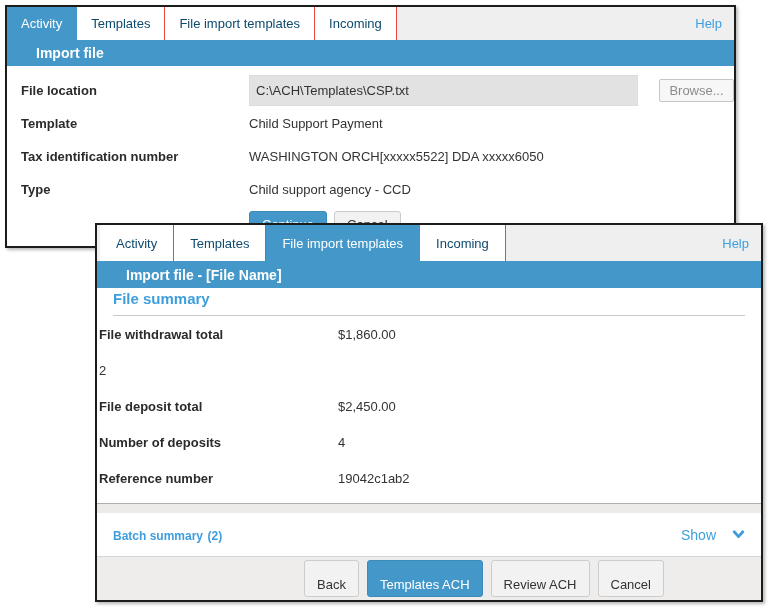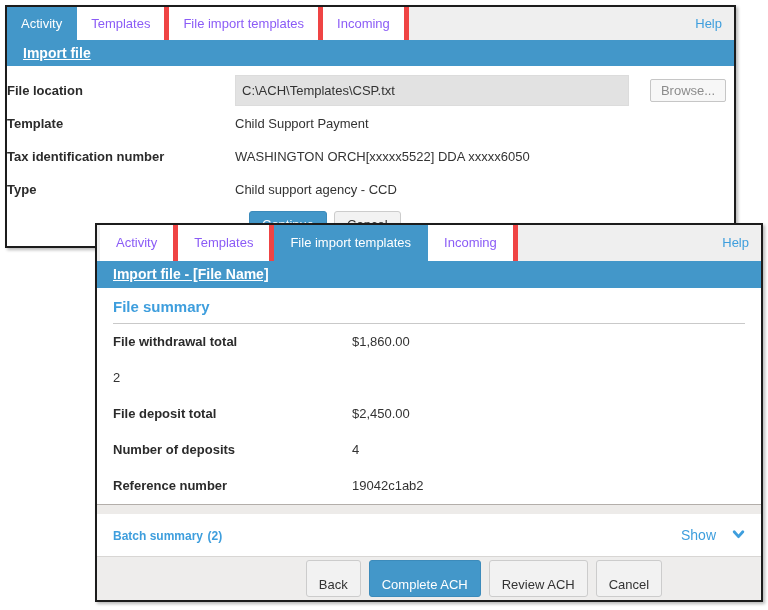--- a/index.html
+++ b/index.html
@@ -7,46 +7,46 @@
   .stage { position:relative; width:768px; height:610px; }
 
   .panel { position:absolute; background:#fff; border:2px solid #1c1c1c; box-shadow:2px 2px 3px rgba(0,0,0,0.28); }
   .panel1 { left:5px; top:5px; width:731px; height:243px; }
   .panel2 { left:95px; top:223px; width:668px; height:379px; display:flex; flex-direction:column; }
 
   
   .tabbar { display:flex; background:#efefef; align-items:stretch; }
   .tabbar-1 { height:33px; }
   .tabbar-2 { height:36px; padding-left:3px; }
-  .tab { font-size:13px; color:#8b5cf6; background:#fff; border-right:5px solid #ef4444; display:flex; align-items:center; padding:0 14px; cursor:pointer; white-space:nowrap; }
+  .tab { font-size:13px; color:#0c4a6e; background:#fff; border-right:1px solid #ef4444; display:flex; align-items:center; padding:0 14px; cursor:pointer; white-space:nowrap; }
   .tabbar-2 .tab { padding:0 16px; }
   .tab.active { background:#4397c9; color:#fff; border-right:1px solid #4397c9; }
   .tab-spacer { flex:1; background:#efefef; }
   .help-link { display:flex; align-items:center; padding:0 12px; font-size:13px; color:#3e9edd; cursor:pointer; background:#efefef; }
 
   
-  .titlebar { background:#4397c9; color:#fff; font-weight:bold; font-size:14px; display:flex; align-items:center; padding-left:16px;text-decoration:underline; }
+  .titlebar { background:#4397c9; color:#fff; font-weight:bold; font-size:14px; display:flex; align-items:center; padding-left:29px; }
   .titlebar-1 { height:26px; }
   .titlebar-2 { height:27px; }
 
   
   .p1-content { padding-top:8px; }
-  .frow { display:flex; align-items:center; height:33px; }
+  .frow { display:flex; align-items:center; height:33px; padding-left:14px; }
   .frow .lbl { width:228px; font-size:13px; font-weight:bold; color:#2b2b2b; flex-shrink:0; }
   .frow .val { font-size:13px; color:#333; }
   .file-input { width:394px; height:31px; background:#e2e2e2; border:1px solid #dcdcdc; font-family:"Liberation Sans", sans-serif; font-size:13px; color:#333; padding:0 6px; }
   .browse-btn { margin-left:21px; width:76px; height:23px; background:#f7f7f7; border:1px solid #c6c6c6; border-radius:2px; color:#8c8c8c; font-size:13px; font-family:"Liberation Sans", sans-serif; cursor:pointer; }
   .p1-btnrow { display:flex; gap:7px; padding-left:242px; margin-top:5px; }
   .btn { font-family:"Liberation Sans", sans-serif; font-size:13px; border-radius:3px; padding:5px 12px; cursor:pointer; background:#f2f2f2; border:1px solid #cccccc; color:#333; }
   .btn.primary { background:#4397c9; border:1px solid #3c8bbb; color:#fff; }
 
   
   .p2-content { flex:1; background:#fff; }
-  .section-heading { margin:10px 16px 0 16px; font-size:15px; font-weight:bold; color:#3e9edd; padding-bottom:8px; border-bottom:1px solid #c9c9c9; }
-  .srow { display:flex; align-items:center; height:36px; padding-left:16px; }
+  .section-heading { margin:2px 16px 0 16px; font-size:15px; font-weight:bold; color:#3e9edd; padding-bottom:8px; border-bottom:1px solid #c9c9c9; }
+  .srow { display:flex; align-items:center; height:36px; padding-left:2px; }
   .srow .lbl { width:239px; font-size:13px; font-weight:bold; color:#2b2b2b; flex-shrink:0; }
   .srow .val { font-size:13px; color:#333; }
 
   .divider-band { border-top:1px solid #b3aeaa; height:10px; background:#edebe9; }
   .batch-row { height:43px; background:#fff; display:flex; align-items:center; justify-content:space-between; padding:0 16px; }
   .batch-title { font-size:12px; font-weight:bold; color:#3e9edd; }
   .batch-count { font-size:12px; font-weight:bold; color:#3e9edd; }
   .show-link { display:flex; align-items:center; gap:16px; color:#3e9edd; font-size:14px; cursor:pointer; }
 
   .footer { height:44px; background:#eeedec; border-top:1px solid #d8d6d4; display:flex; align-items:center; justify-content:center; gap:8px; padding-left:110px; }
@@ -139,19 +139,19 @@
         <span style="display:flex;align-items:center;">
           <svg width="13" height="13" viewBox="0 0 12 12">
               <path d="M2 3.5 L6 8 L10 3.5" fill="none" stroke="#3e9edd" stroke-width="2.6" stroke-linecap="round" stroke-linejoin="round"></path>
             </svg>
         </span>
       </div>
     </div>
 
     <div class="footer">
       <button class="btn">Back</button>
-      <button class="btn primary">Complete ACH</button>
+      <button class="btn primary">Templates ACH</button>
       <button class="btn">Review ACH</button>
       <button class="btn">Cancel</button>
     </div>
   </div>
 
 </div>
 
 </body></html>

